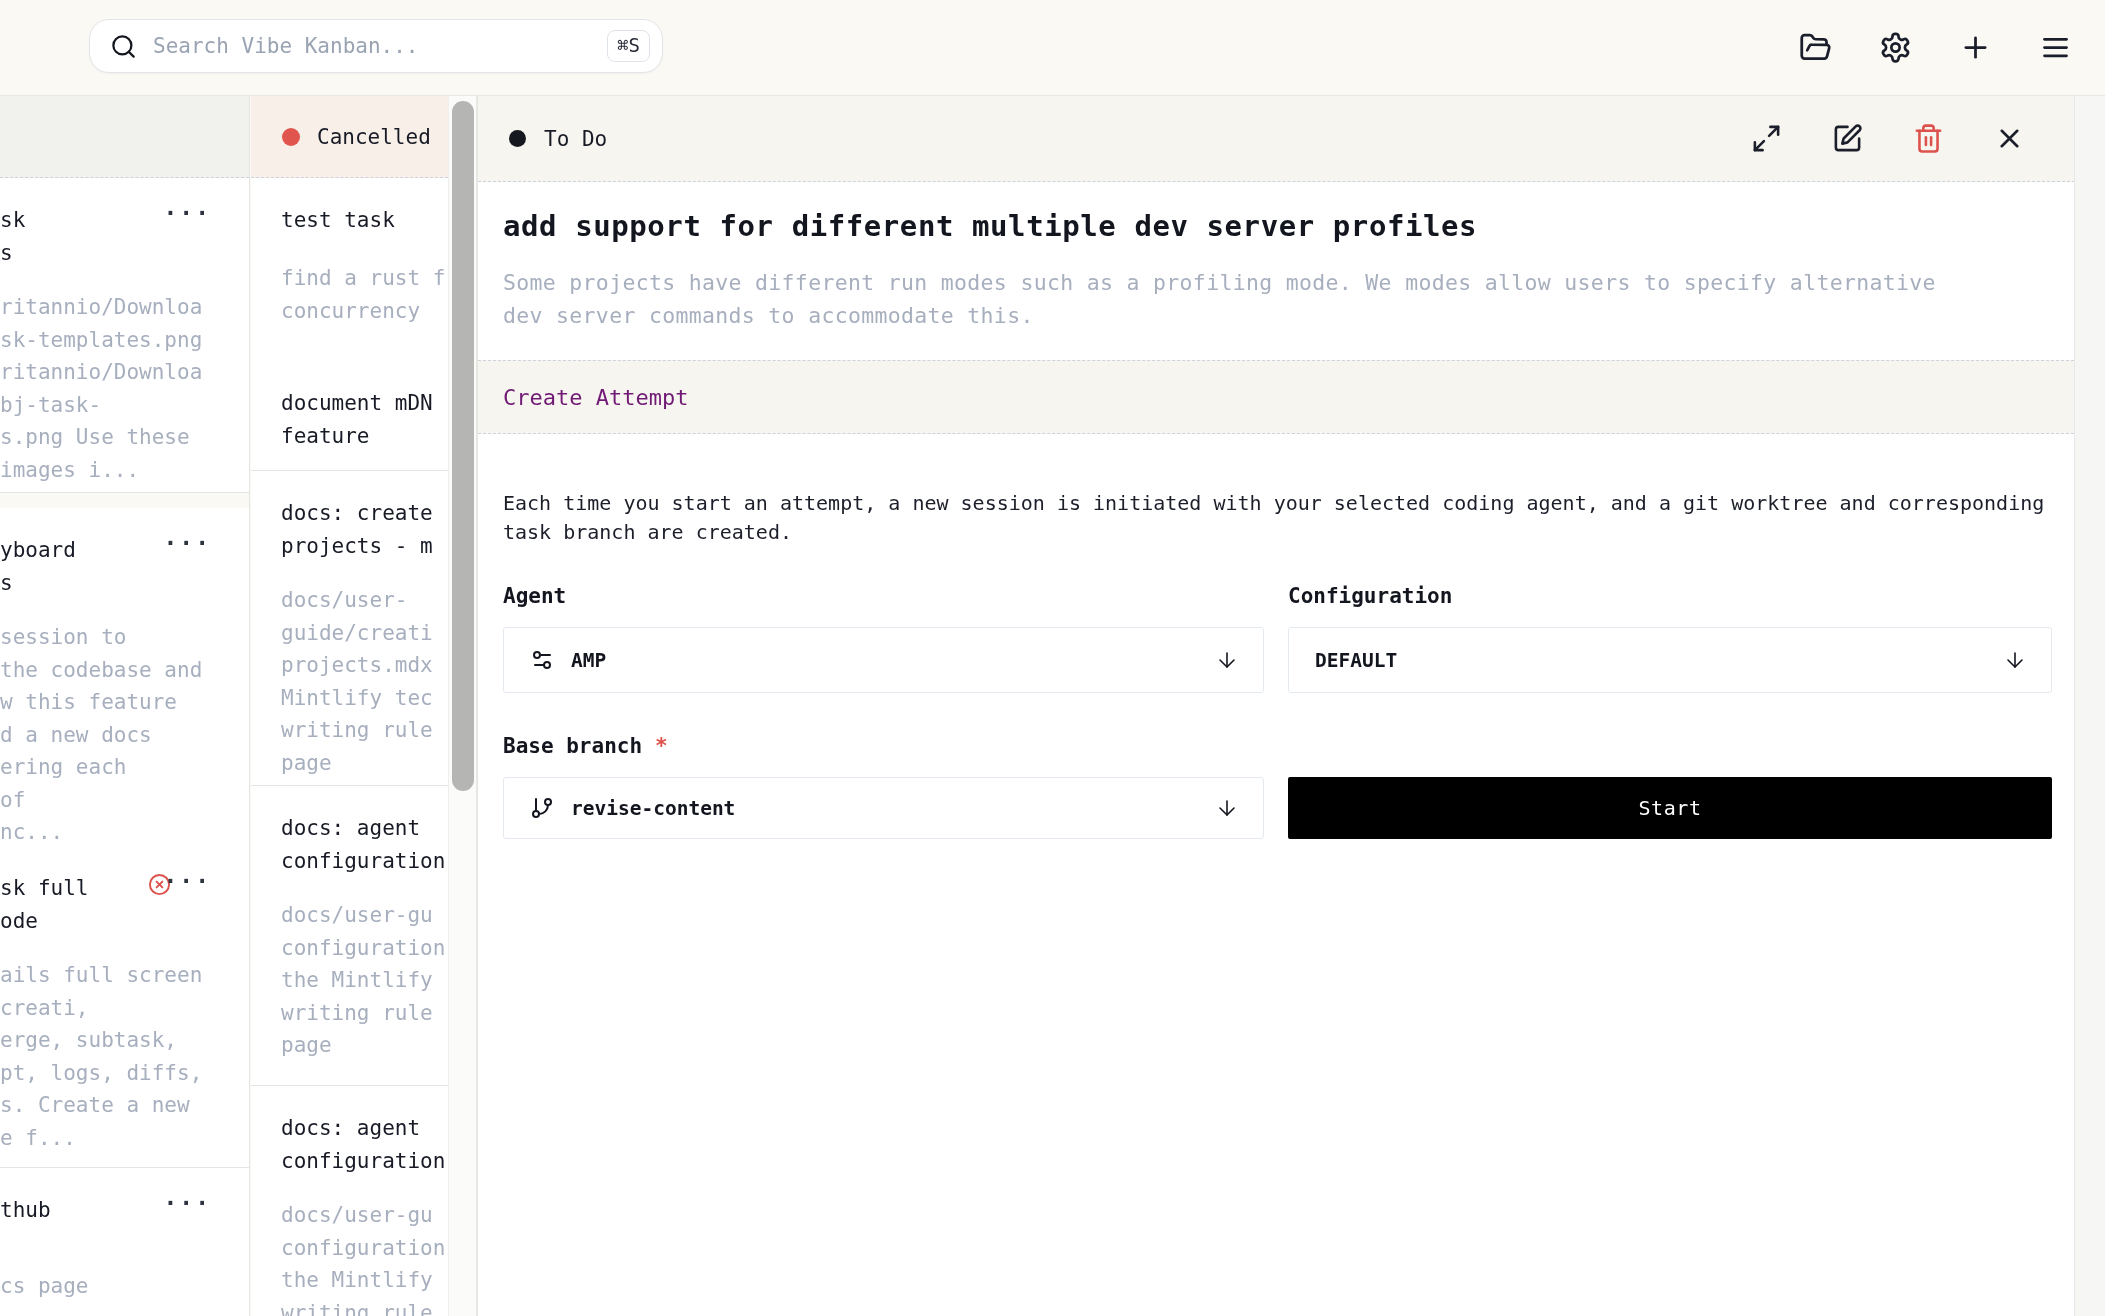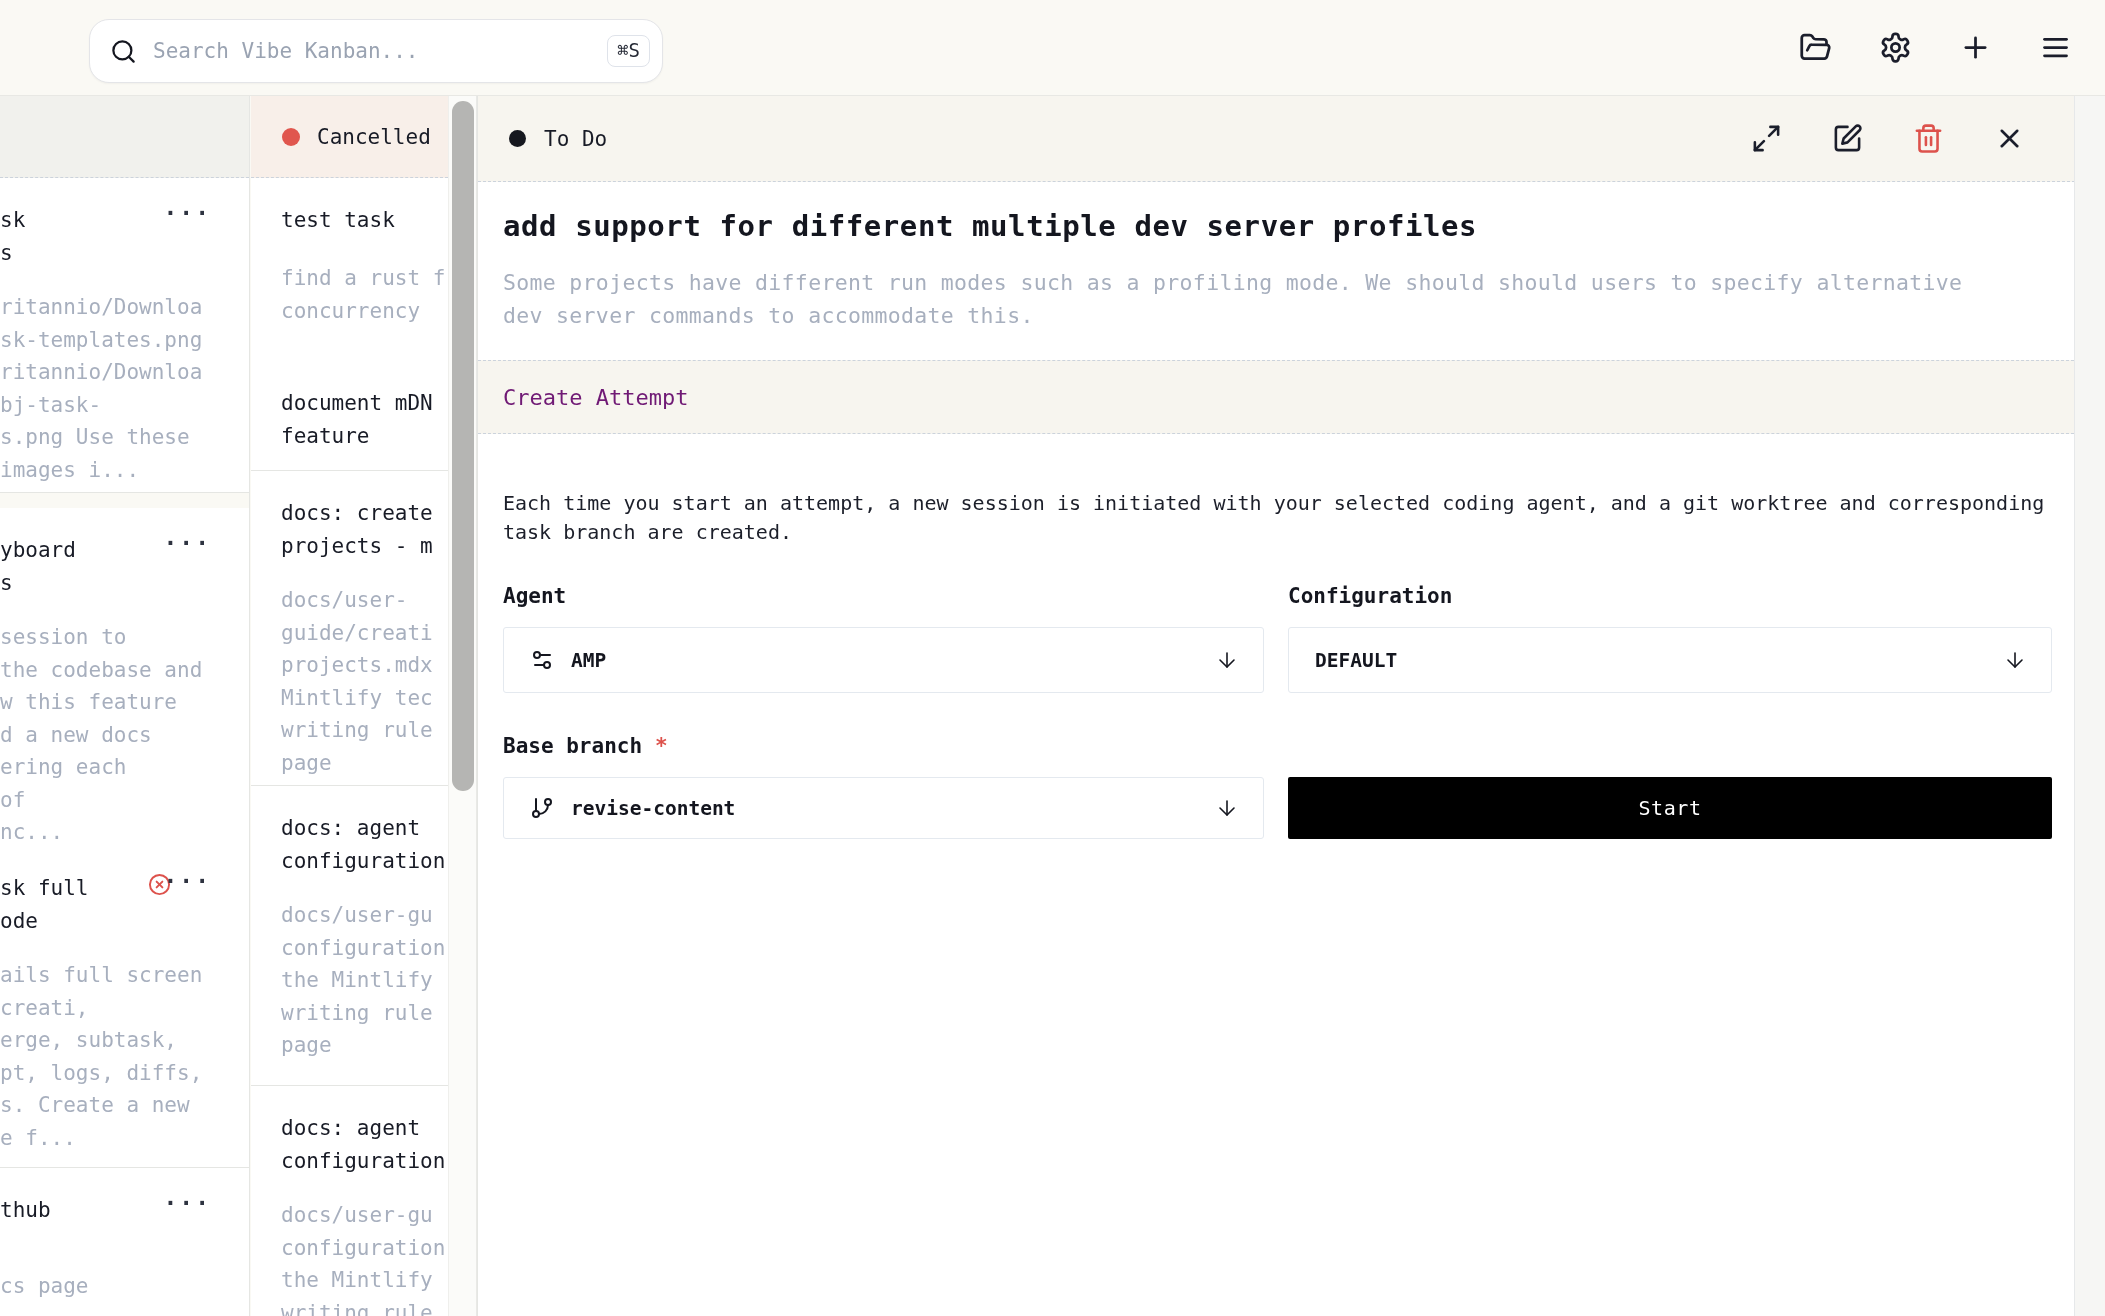--- a/index.html
+++ b/index.html
@@ -7,21 +7,21 @@
   .screen {
     position:relative; width:2105px; height:1316px; overflow:hidden;
     background:#faf9f4; color:#181b26;
     font-family:"DejaVu Sans Mono", monospace;
   }
   svg { display:block; }
 
   
   .topbar { position:absolute; top:0; left:0; right:0; height:96px; background:#faf9f4; }
   .search {
-    position:absolute; left:89px; top:19px; width:574px; height:64px;
+    position:absolute; left:89px; top:19px; width:574px; height:54px;
     background:#fff; border:1px solid #e4e5e8; border-radius:20px;
     display:flex; align-items:center; padding:0 12px 0 20px;
     box-shadow:0 1px 2px rgba(0,0,0,.04); cursor:text;
   }
   .search .ph { color:#9aa3b2; font-size:21px; margin-left:16px; flex:1; white-space:nowrap; overflow:hidden; }
   .kbd {
     border:1px solid #dfe3ea; border-radius:8px; padding:2px 9px 4px;
     font-size:19px; color:#242834; background:#fff; line-height:24px;
   }
   .topbar-actions { position:absolute; right:33px; top:31px; display:flex; gap:47px; align-items:center; }
@@ -339,21 +339,21 @@
                   <line x1="6" y1="6" x2="18" y2="18"></line>
                 </svg>
             </span>
           </button>
         </div>
       </div>
 
       <div class="panel-body">
         <h1 class="task-title">add support for different multiple dev server profiles</h1>
         <div class="task-desc">
-          <div>Some projects have different run modes such as a profiling mode. We should should users to specify alternative</div>
+          <div>Some projects have different run modes such as a profiling mode. We modes allow users to specify alternative</div>
           <div>dev server commands to accommodate this.</div>
         </div>
 
         <div class="strip">Create Attempt</div>
 
         <div class="attempt-info">
           <div>Each time you start an attempt, a new session is initiated with your selected coding agent, and a git worktree and corresponding</div>
           <div>task branch are created.</div>
         </div>
 

